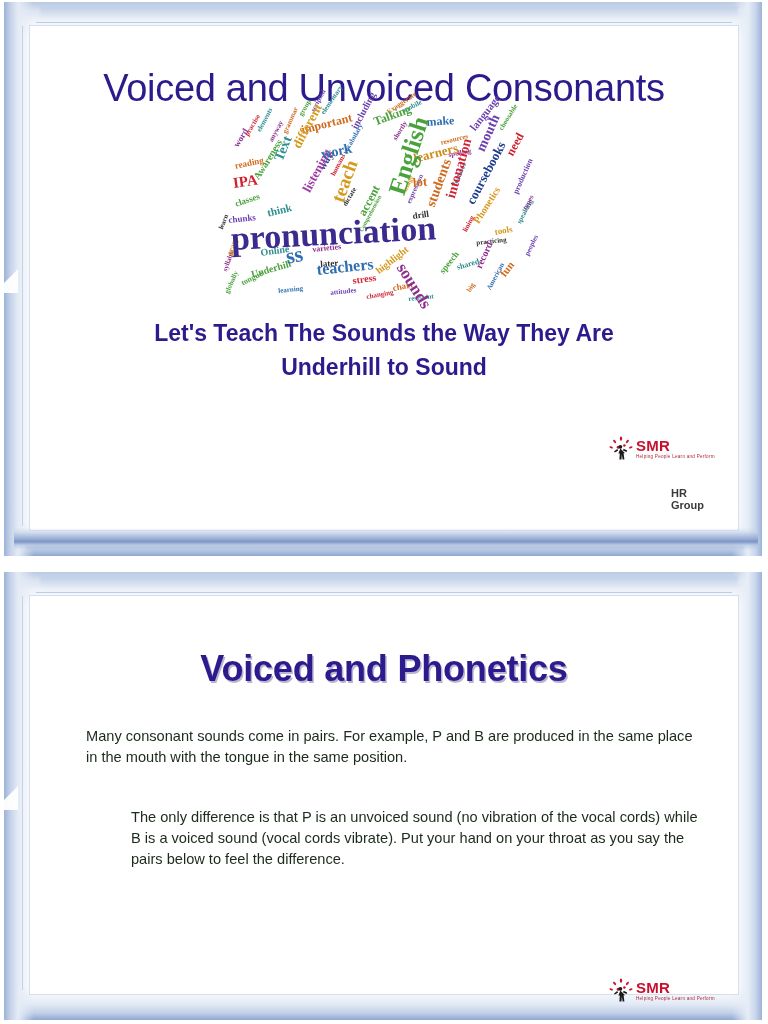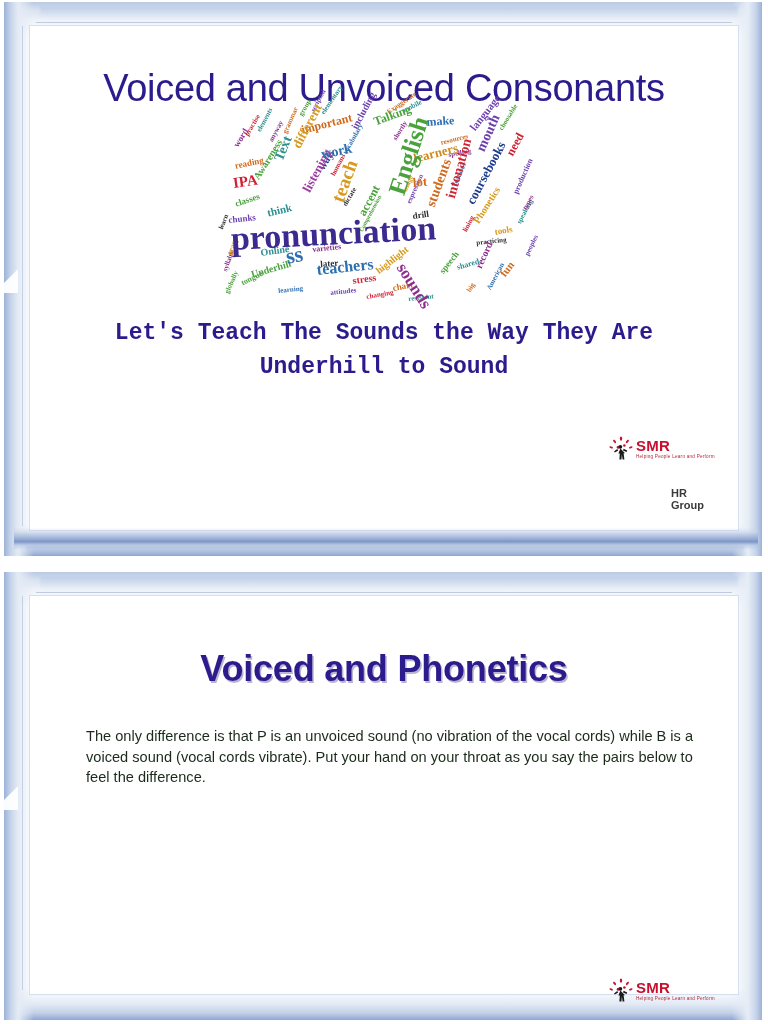--- a/index.html
+++ b/index.html
@@ -126,21 +126,21 @@
   }
 
   .subtitle {
     position: absolute;
     left: 40px; right: 40px; top: 290px;
     text-align: center;
     font-size: 23px;
     font-weight: bold;
     line-height: 1.48;
     color: #2b1b8c;
-    font-family: Liberation Mono, monospace;
+    font-family: Liberation Sans, sans-serif;
   }
 
   
   .body-block {
     position: absolute;
     left: 56px;
     right: 32px;
     top: 130px;
   }
   .para {
@@ -352,20 +352,21 @@
       <div class="hair-l"></div>
       <div class="brush-top"></div>
       <div class="notch"></div>
     </div>
 
     <div class="content">
 
       <h1 class="title-2">Voiced and Phonetics</h1>
 
       <div class="body-block">
+        <p class="para">Many consonant sounds come in pairs. For example, P and B are produced in the same place in the mouth with the tongue in the same position.</p>
         <p class="para">The only difference is that P is an unvoiced sound (no vibration of the vocal cords) while B is a voiced sound (vocal cords vibrate). Put your hand on your throat as you say the pairs below to feel the difference.</p>
       </div>
 
       <div class="logo" id="logo-2">
         <svg class="mark" viewBox="0 0 26 26">
           <g fill="#c8102e">
             <ellipse cx="13" cy="2.6" rx="1.15" ry="2.2"></ellipse>
             <ellipse cx="6.6" cy="5.4" rx="1.05" ry="2.0" transform="rotate(-38 6.6 5.4)"></ellipse>
             <ellipse cx="19.4" cy="5.4" rx="1.05" ry="2.0" transform="rotate(38 19.4 5.4)"></ellipse>
             <ellipse cx="3.2" cy="11.4" rx="1.0" ry="1.9" transform="rotate(-72 3.2 11.4)"></ellipse>

